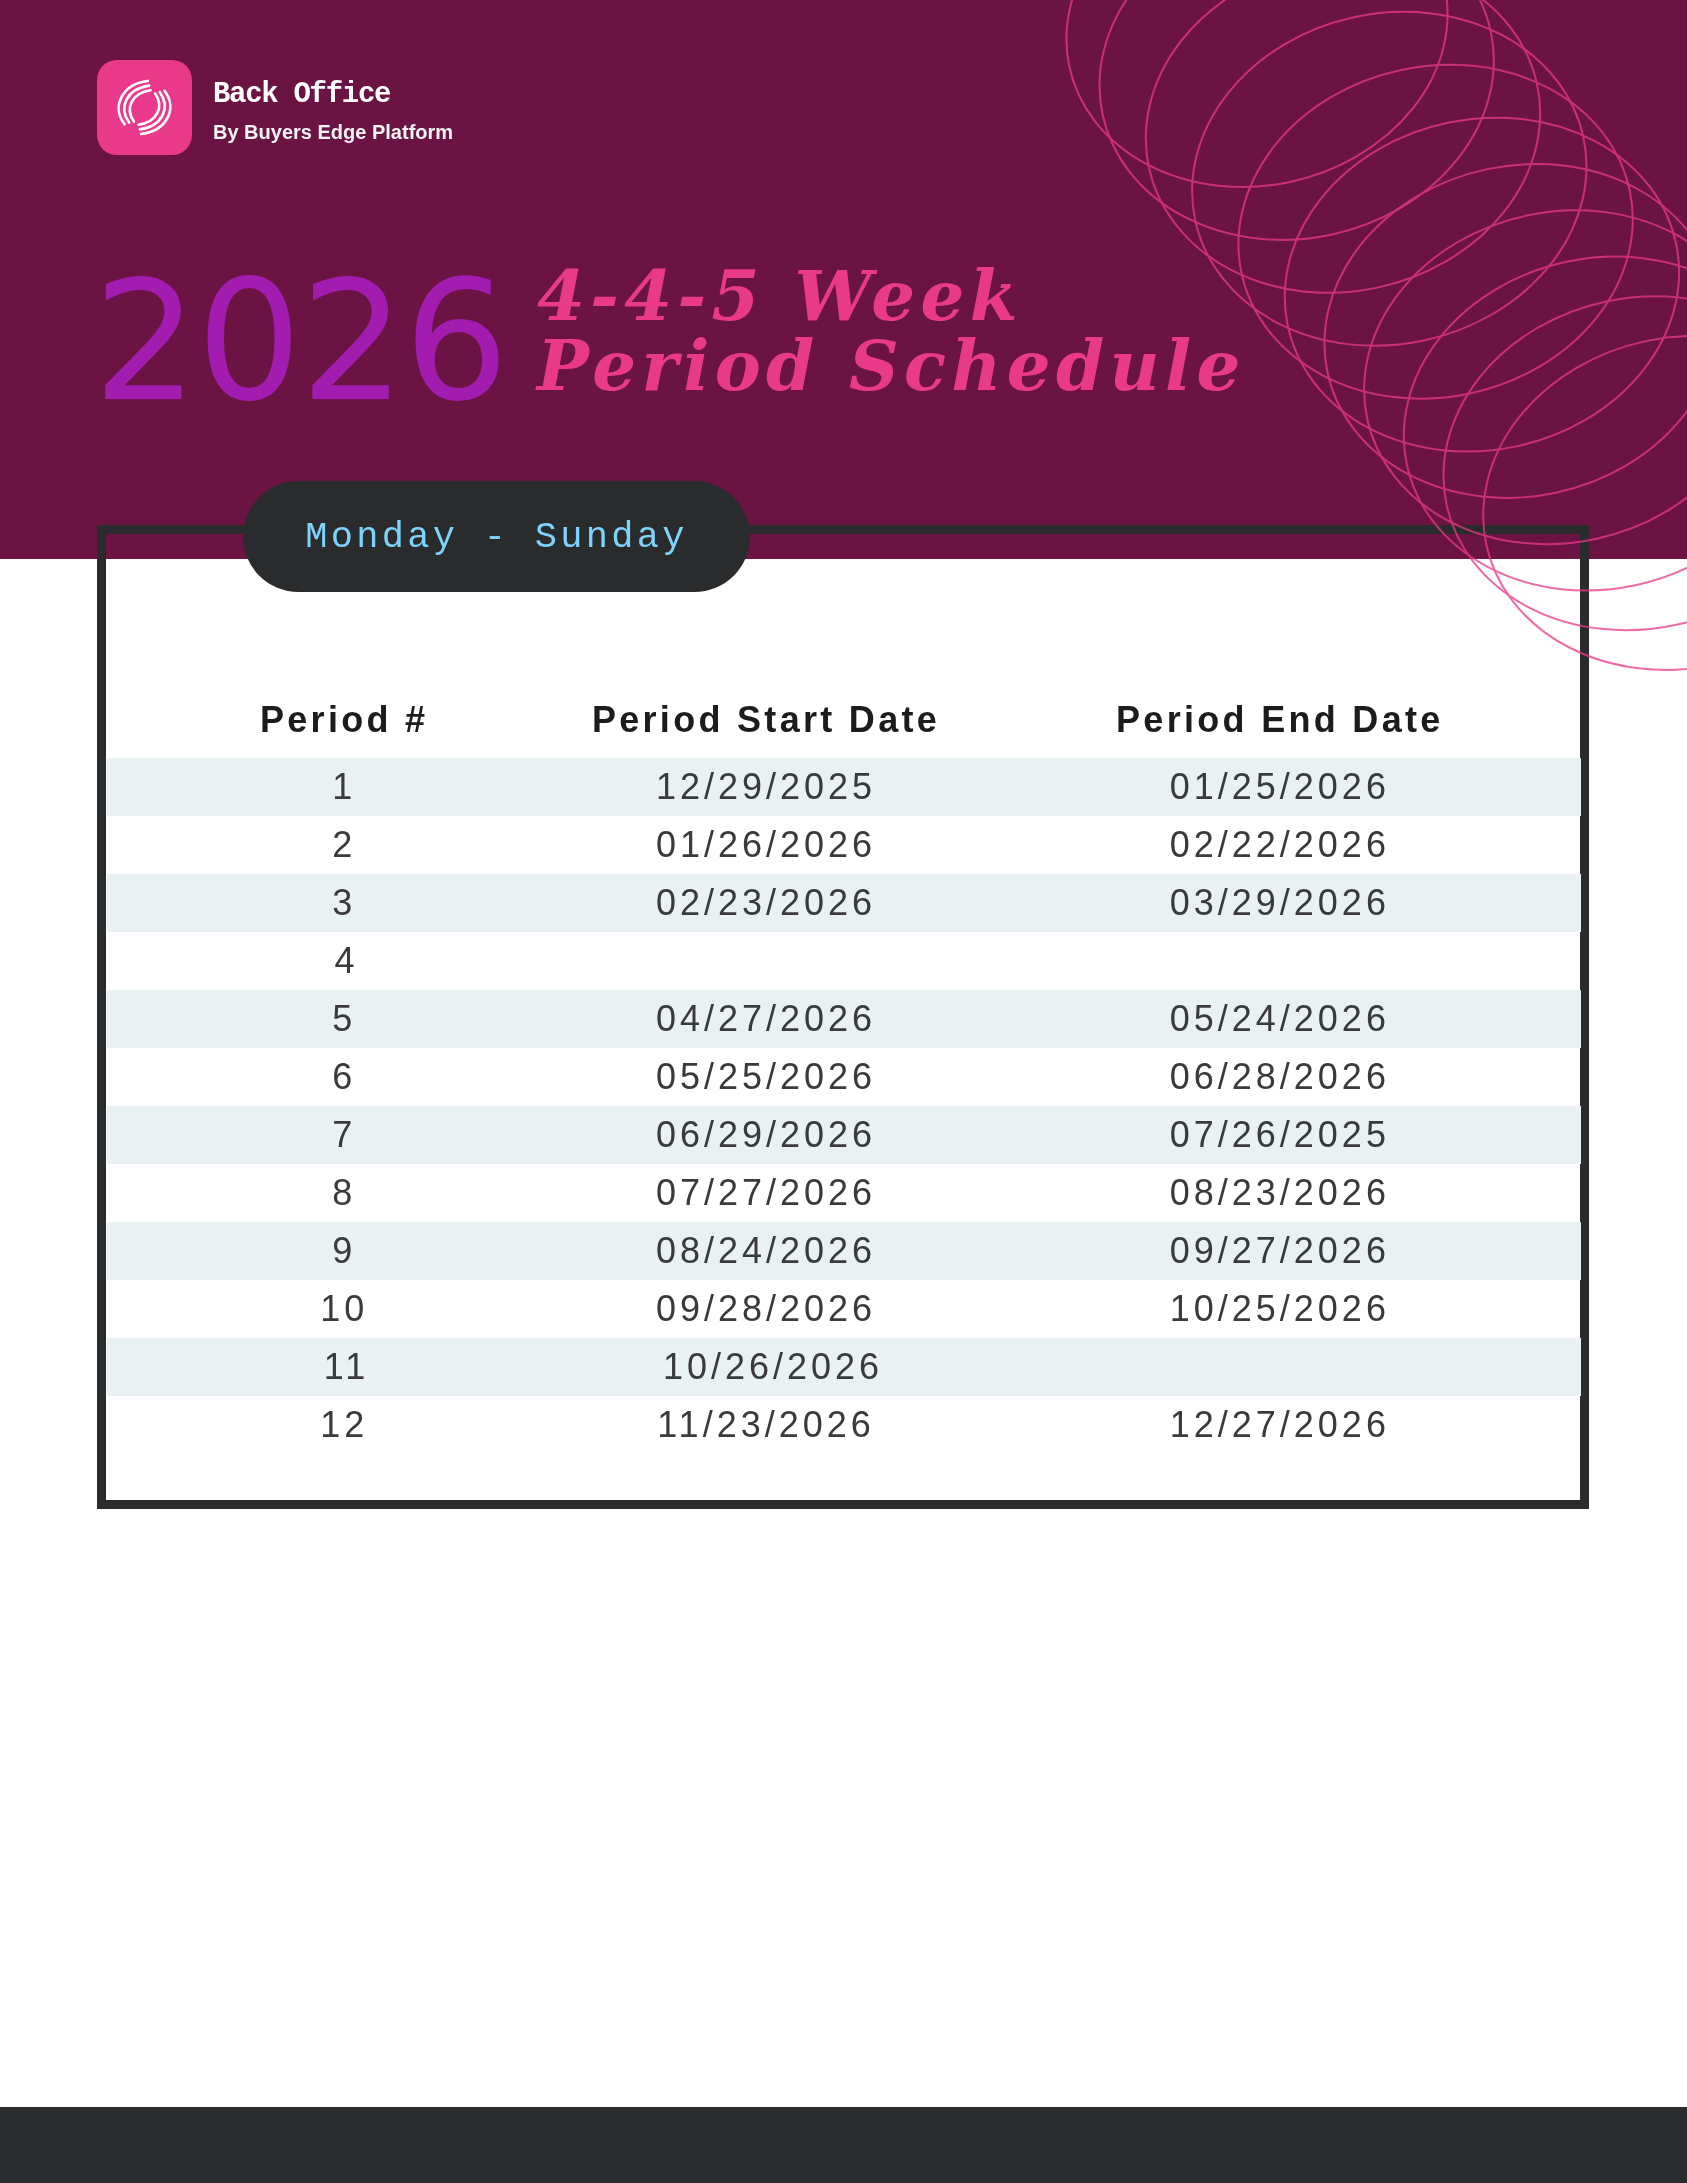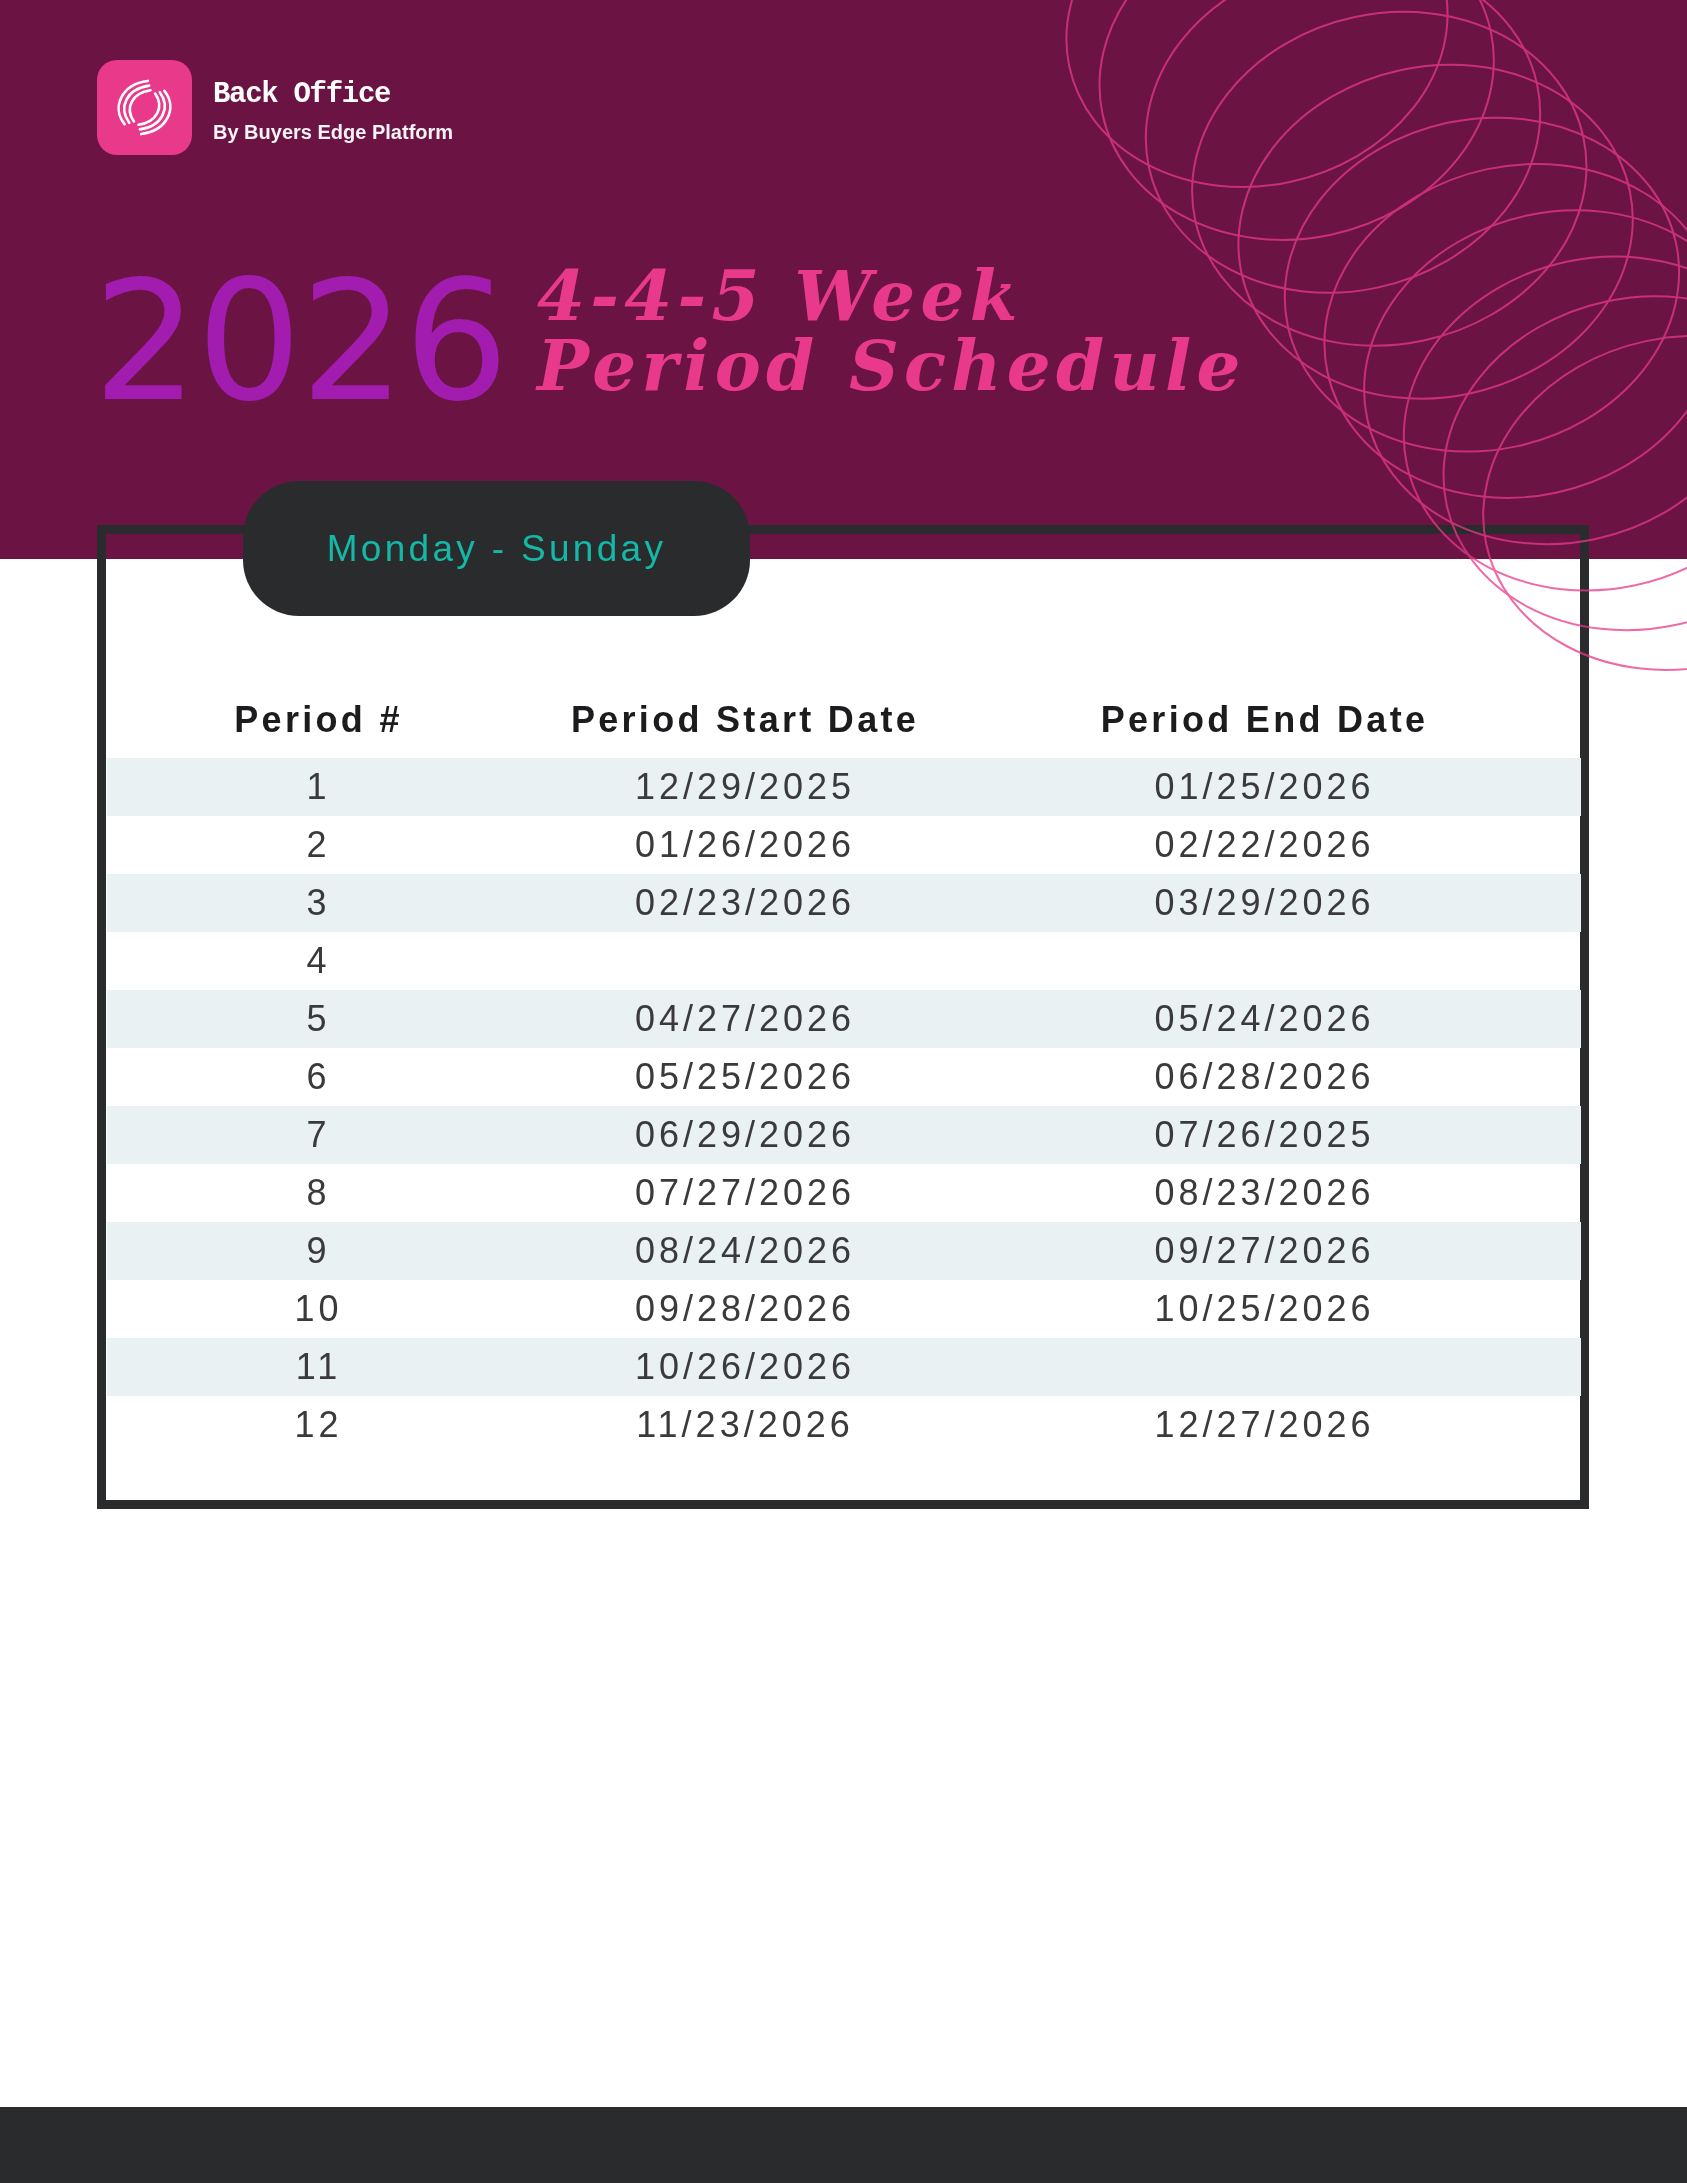--- a/index.html
+++ b/index.html
@@ -40,44 +40,44 @@
   .subtitle {
     position: absolute; left: 537px; top: 261px;
     font-family: "DejaVu Serif", serif; font-style: italic; font-weight: bold;
     font-size: 69px; line-height: 70px; color: #e8398a; letter-spacing: 5.3px;
   }
   .table-box {
     position: absolute; left: 97px; top: 525px; width: 1474px; height: 966px;
     border: 9.3px solid #2a2b2d; z-index: 2;
   }
   .pill {
-    position: absolute; left: 243px; top: 481px; width: 507px; height: 135px;
+    position: absolute; left: 243px; top: 481px; width: 507px; height: 111px;
     border-radius: 56px; background: #2a2b2d; z-index: 3;
     display: flex; align-items: center; justify-content: center;
-    color: #14b8a6; font-size: 37px; letter-spacing: 3.3px;
-    font-family: Liberation Sans, sans-serif;
+    color: #7dd3fc; font-size: 37px; letter-spacing: 3.3px;
+    font-family: Liberation Mono, monospace;
   }
   .table {
     position: absolute; left: 107px; top: 681px; width: 1474px; z-index: 2;
   }
   .thead {
     display: flex; height: 77px; align-items: center;
   }
   .th {
     font-weight: bold; font-size: 36px; color: #1c1c1e; letter-spacing: 3.3px;
     text-align: center;
   }
   .row {
     display: flex; align-items: center; height: 58px;
   }
   .row.striped { background: #e9f1f3; }
   .td {
     font-size: 36px; color: #3a3a3c; letter-spacing: 4px; text-align: center;
   }
-  .c1 { width: 423px; }
+  .c1 { width: 423px; padding-left: 28px; }
   .c2 { width: 430px; }
   .c3 { width: 609px; }
   .footer-bar {
     position: absolute; left: 0; top: 2107px; width: 1687px; height: 76px;
     background: #2a2b2d;
   }
 </style>
 </head>
 <body>
 

